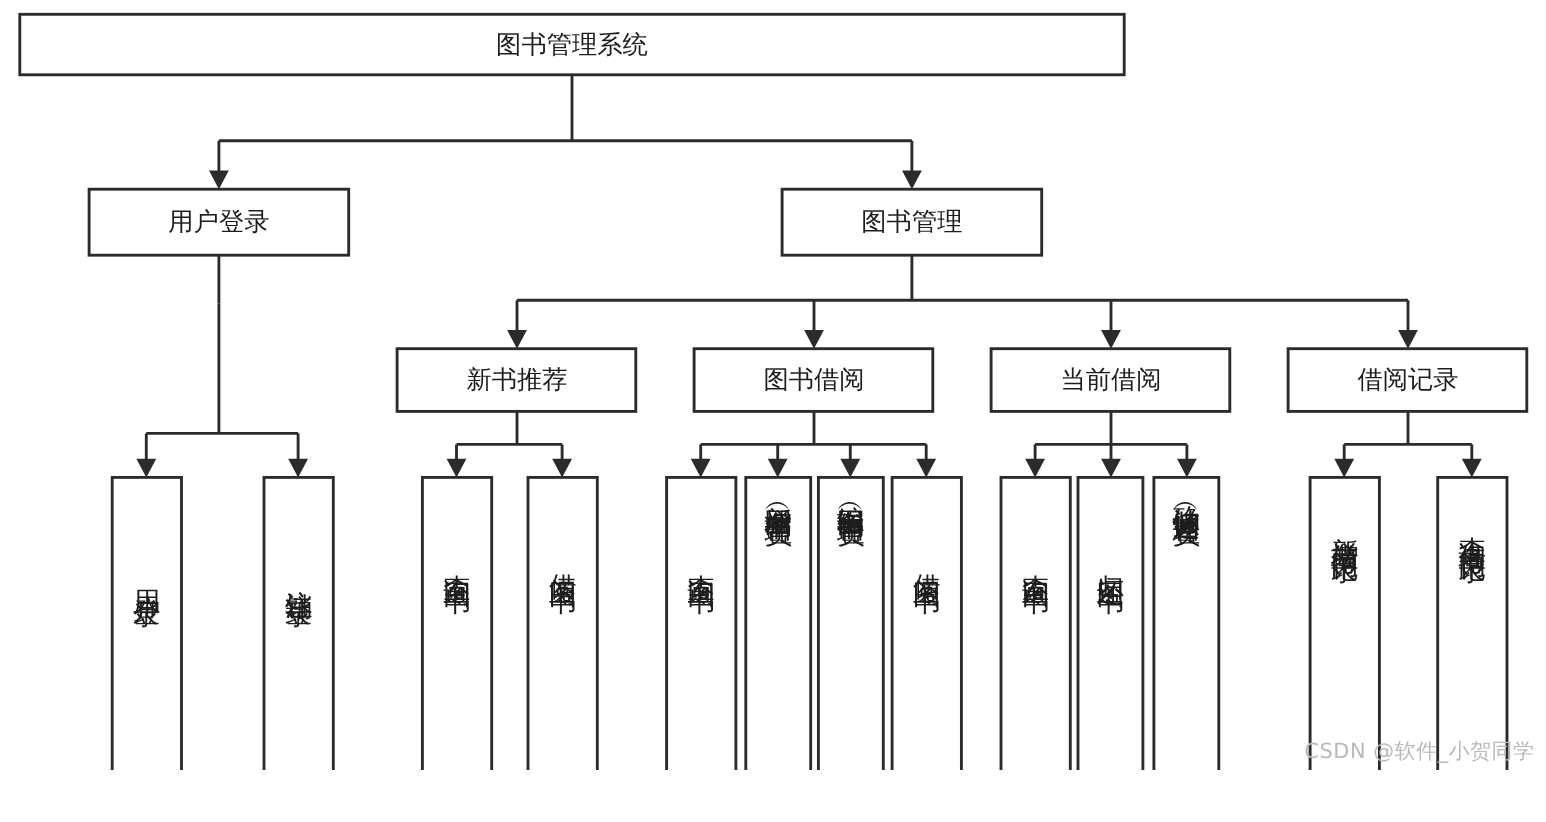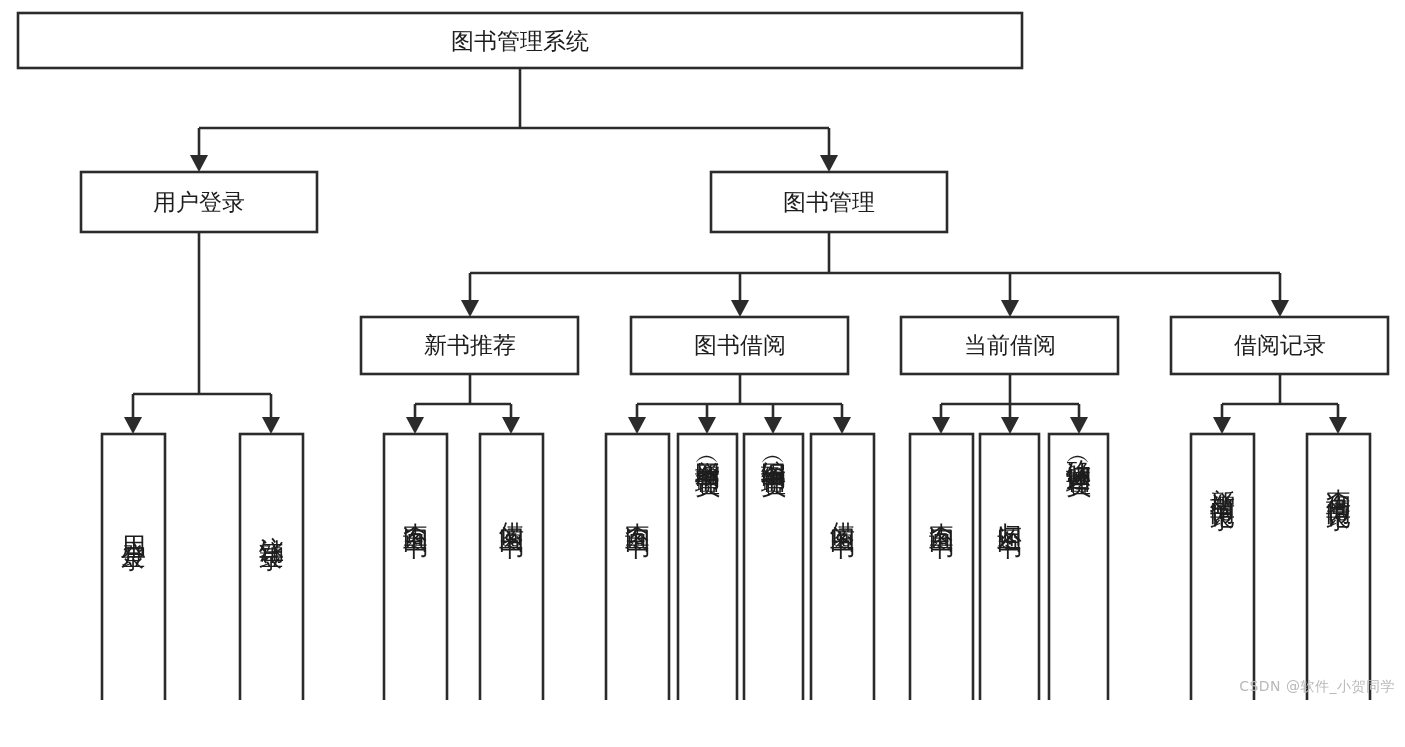--- a/index.html
+++ b/index.html
@@ -68,21 +68,21 @@
     line-height: 1;
     letter-spacing: 4px;
     color: #1d1d1d;
     white-space: nowrap;
   }
   .watermark {
     position: absolute;
     right: 10px;
     bottom: 4px;
     font-family: "DejaVu Sans", "Liberation Sans", sans-serif;
-    font-size: 14px;
+    font-size: 19px;
     color: #b9b9b9;
     letter-spacing: 0.5px;
     white-space: nowrap;
   }
 </style>
 </head>
 <body>
 
 <div id="diagram-root">
 

